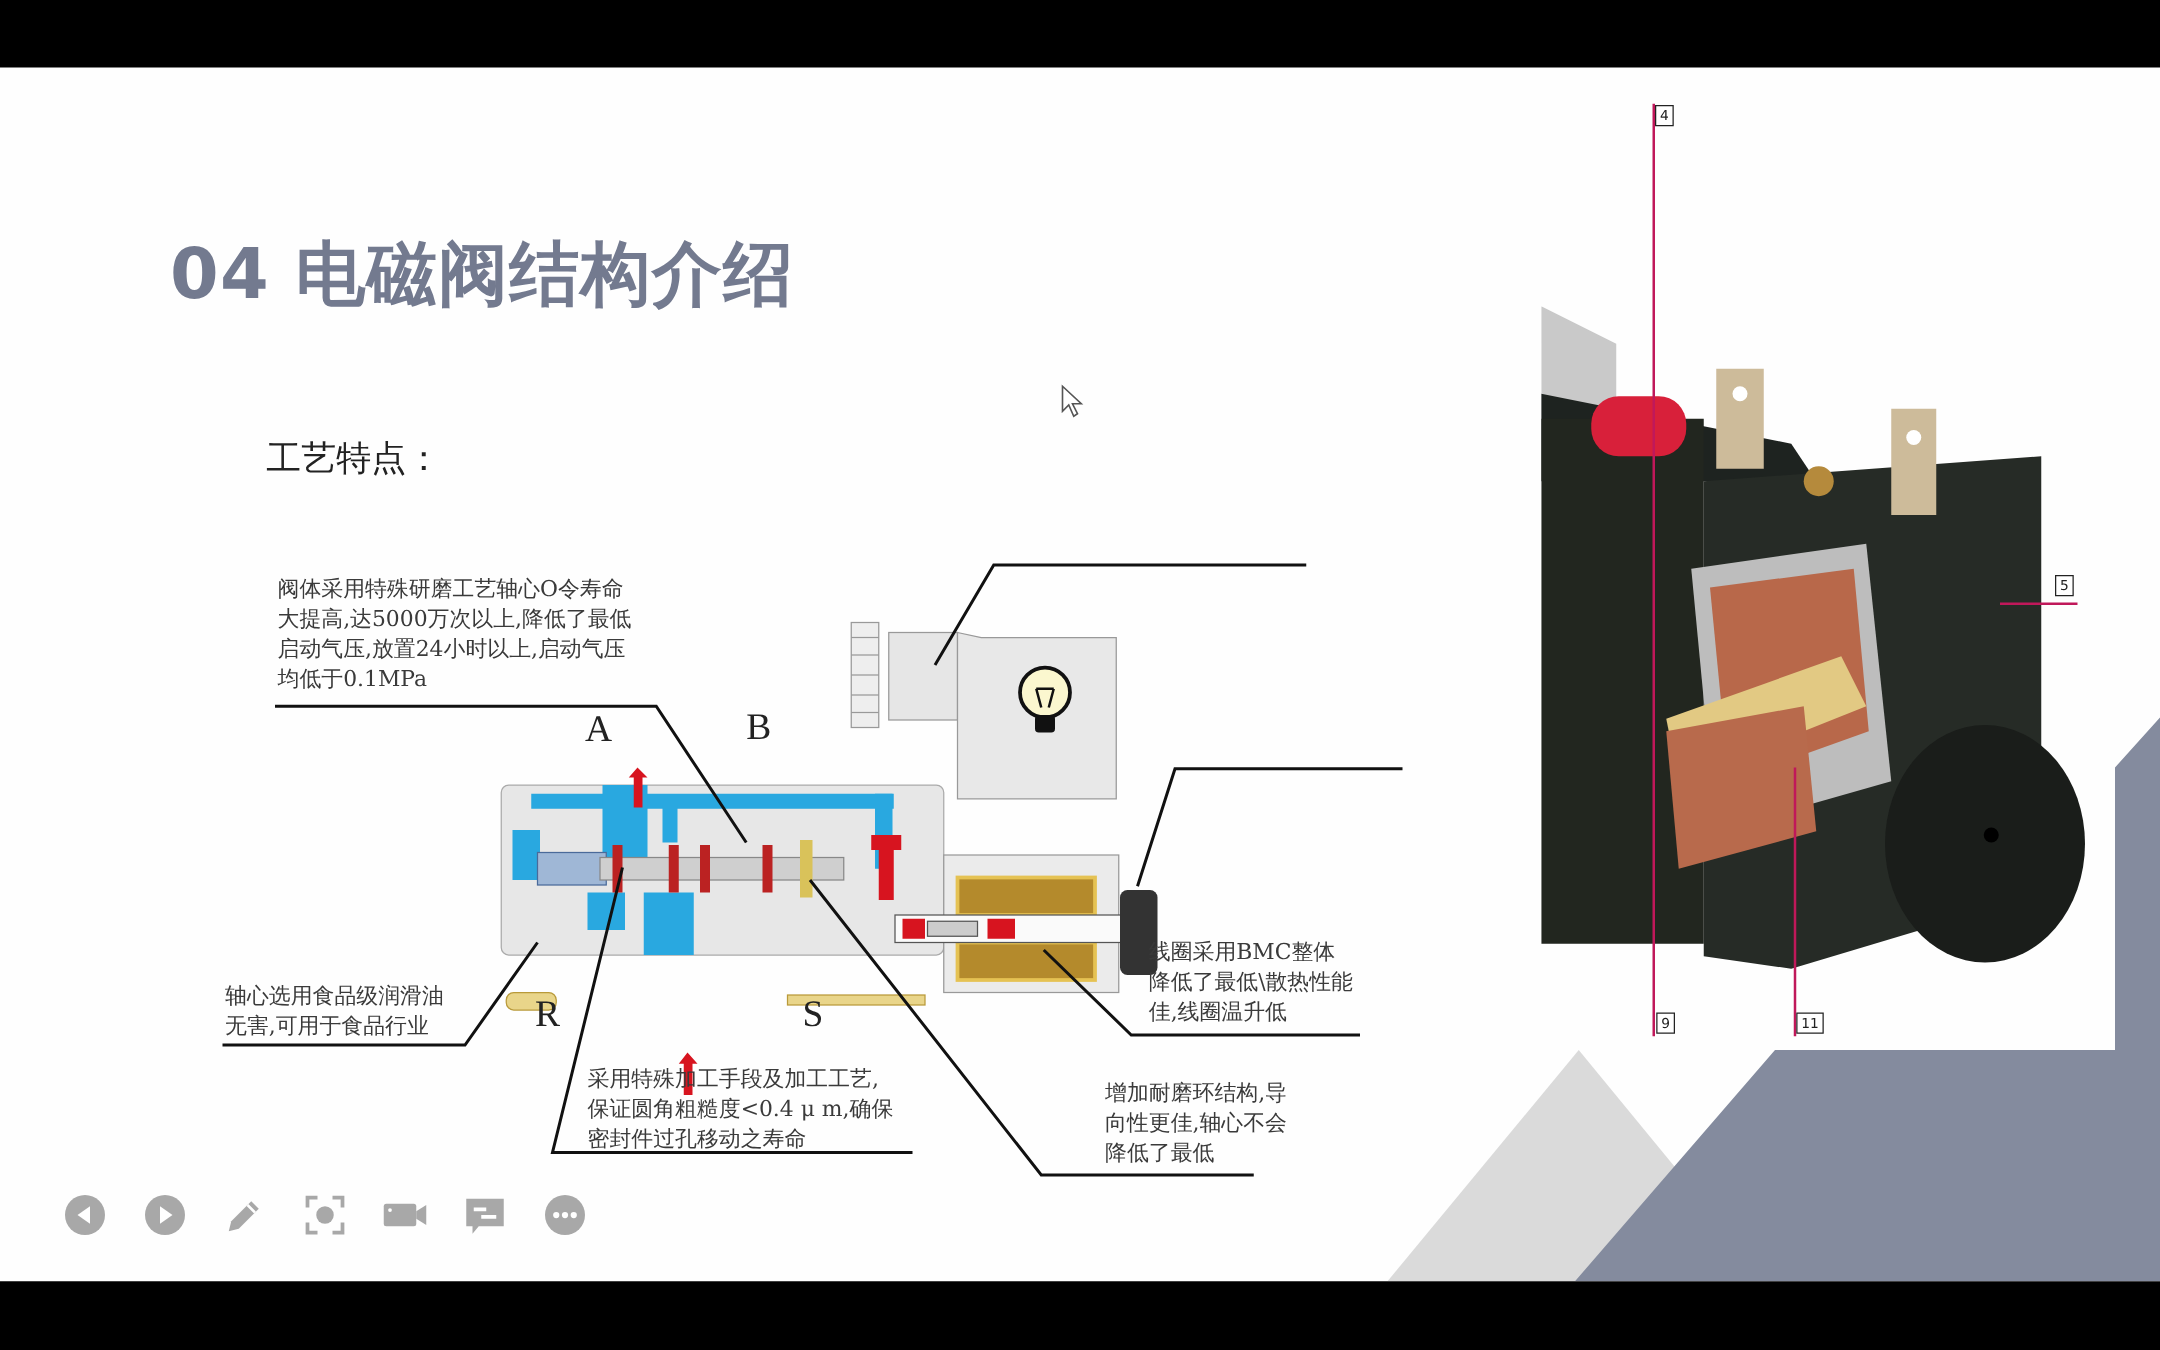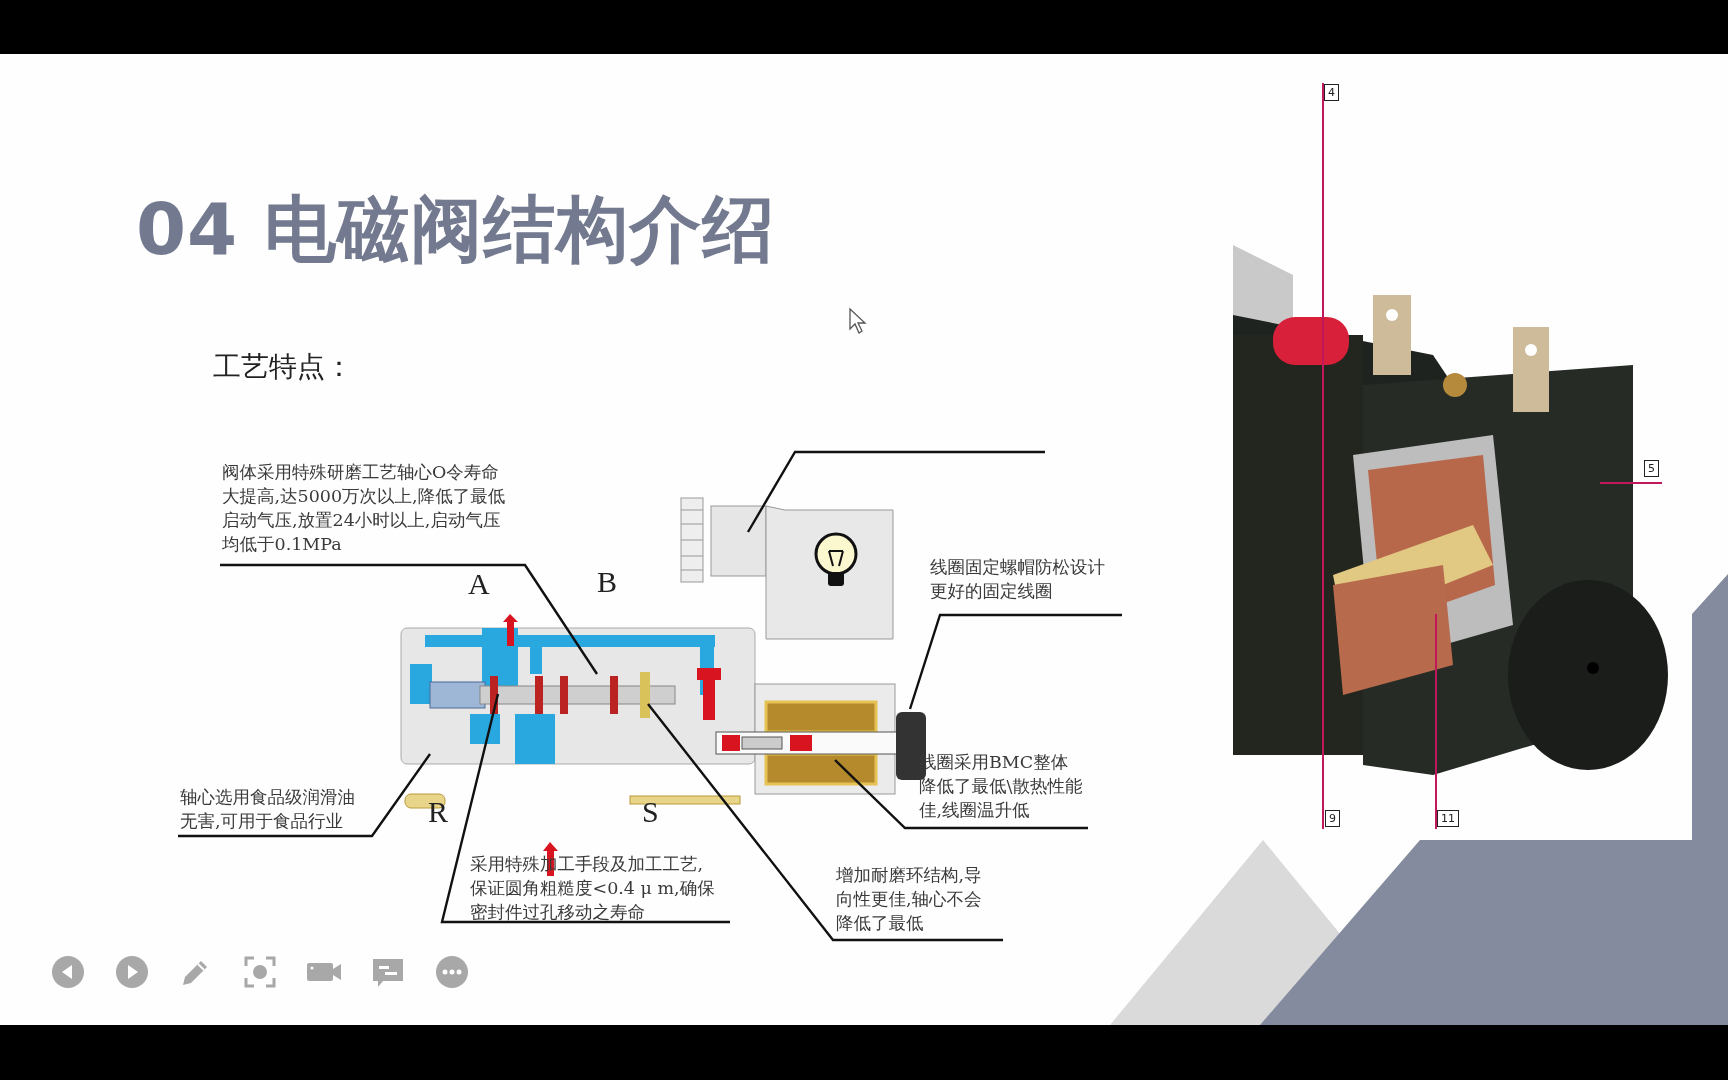--- a/index.html
+++ b/index.html
@@ -1,18 +1,18 @@
 <!DOCTYPE html>
 <html><head>
 <meta charset="utf-8">
 <style>
   html,body{margin:0;padding:0;}
   body{width:1728px;height:1080px;background:#000;position:relative;overflow:hidden;font-family:"DejaVu Sans",sans-serif;}
   .slide{position:absolute;left:0;top:54px;width:1728px;height:971px;background:#fefefe;overflow:hidden;}
-  .title{position:absolute;left:136px;top:128px;font-size:72px;font-weight:bold;color:#737a8f;letter-spacing:1px;white-space:nowrap;font-family:"DejaVu Sans",sans-serif;}
+  .title{position:absolute;left:136px;top:128px;font-size:56px;font-weight:bold;color:#737a8f;letter-spacing:1px;white-space:nowrap;font-family:"DejaVu Sans",sans-serif;}
   .subtitle{position:absolute;left:213px;top:294px;font-size:28px;color:#222;font-family:"DejaVu Serif",serif;white-space:nowrap;}
   .note{position:absolute;font-size:17.5px;line-height:24px;color:#3a3a3a;font-family:"DejaVu Serif",serif;}
   .note div{white-space:nowrap;}
   .port{position:absolute;font-size:30px;color:#222;font-family:"Liberation Serif",serif;}
   .leaders{position:absolute;left:0;top:0;width:1728px;height:971px;pointer-events:none;}
   .photo{position:absolute;left:1233px;top:191px;width:460px;height:596px;}
   .callout-box{position:absolute;border:1.5px solid #222;background:#fff;font-size:11px;line-height:15px;text-align:center;color:#222;font-family:"DejaVu Sans",sans-serif;padding:0 3px;}
   .toolbar{position:absolute;left:36px;top:900px;display:flex;gap:0;}
   .tb-btn{width:64px;height:36px;display:flex;align-items:center;justify-content:center;cursor:pointer;}
   .cursor{position:absolute;left:848px;top:253px;}
@@ -102,39 +102,35 @@
   <div class="port" style="left:597px;top:511px;">B</div>
   <div class="port" style="left:428px;top:741px;">R</div>
   <div class="port" style="left:642px;top:741px;">S</div>
 
   <div class="note" style="left:222px;top:406px;">
     <div>阀体采用特殊研磨工艺轴心O令寿命</div>
     <div>大提高,达5000万次以上,降低了最低</div>
     <div>启动气压,放置24小时以上,启动气压</div>
     <div>均低于0.1MPa</div>
   </div>
-  <div class="note" style="left:930px;top:501px;">
-    <div>线圈固定螺帽防松设计</div>
-    <div>更好的固定线圈</div>
-  </div>
   <div class="note" style="left:919px;top:696px;">
     <div>线圈采用BMC整体</div>
     <div>降低了最低\散热性能</div>
     <div>佳,线圈温升低</div>
   </div>
   <div class="note" style="left:180px;top:731px;">
     <div>轴心选用食品级润滑油</div>
     <div>无害,可用于食品行业</div>
   </div>
   <div class="note" style="left:470px;top:798px;">
     <div>采用特殊加工手段及加工工艺,</div>
     <div>保证圆角粗糙度&lt;0.4 μ m,确保</div>
     <div>密封件过孔移动之寿命</div>
   </div>
-  <div class="note" style="left:836px;top:809px;">
+  <div class="note" style="left:884px;top:809px;">
     <div>增加耐磨环结构,导</div>
     <div>向性更佳,轴心不会</div>
     <div>降低了最低</div>
   </div>
 
   <svg class="photo" width="460" height="596" viewBox="0 0 460 596">
     <polygon points="0,0 40,20 60,30 60,90 0,90" fill="#c9c9c9"></polygon>
     <polygon points="0,70 200,110 220,140 0,140" fill="#1e2320"></polygon>
     <rect x="0" y="90" width="130" height="420" fill="#22261f"></rect>
     <polygon points="130,140 400,120 400,470 200,530 130,520" fill="#262b26"></polygon>

